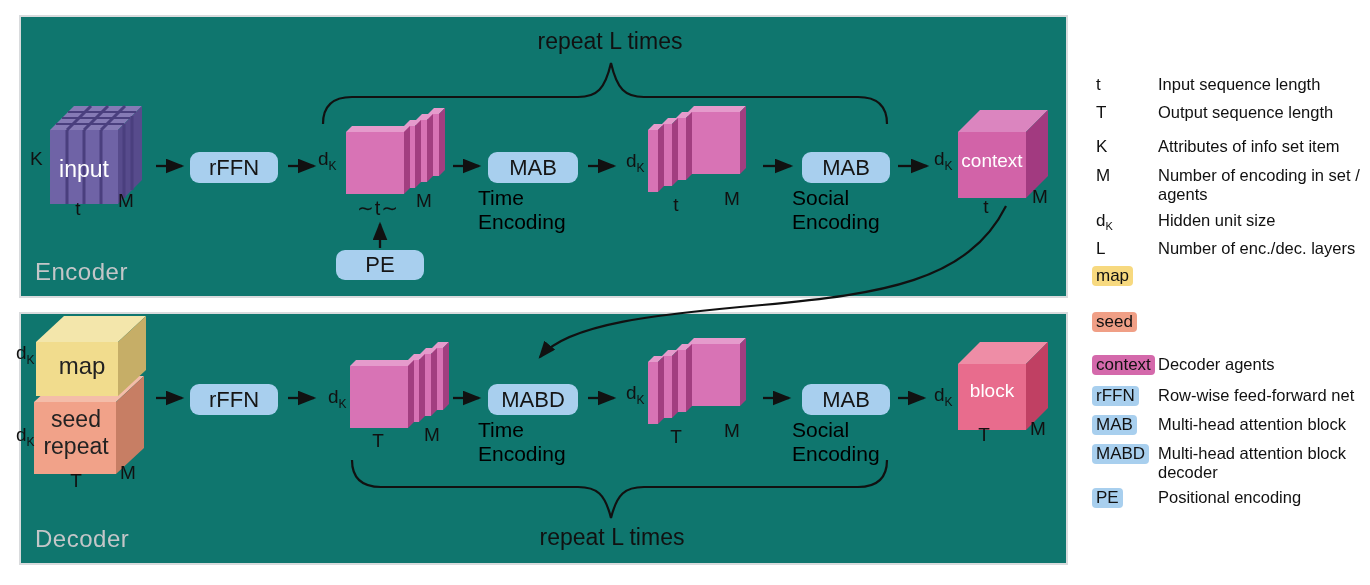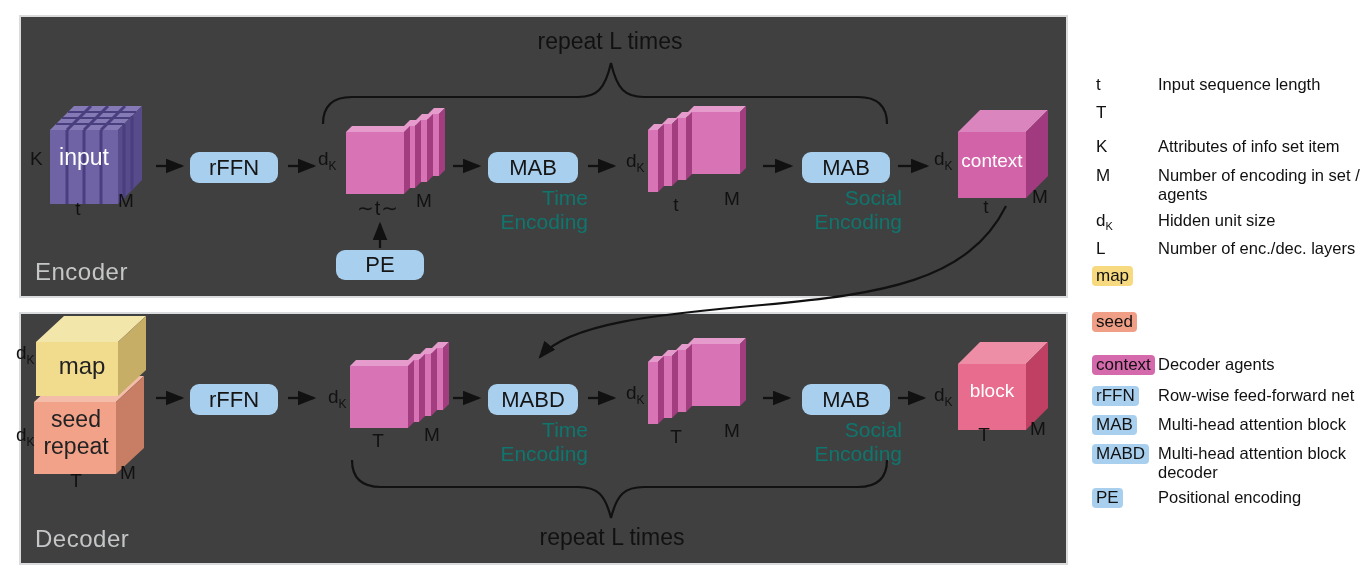--- a/index.html
+++ b/index.html
@@ -1,26 +1,26 @@
 <!DOCTYPE html>
 <html><head>
 <meta charset="utf-8">
 <style>
   * { margin:0; padding:0; box-sizing:border-box; }
   html,body { background:#ffffff; }
   body { font-family:"Liberation Sans","DejaVu Sans",sans-serif; color:#1a1a1a; }
   #stage { position:relative; width:1370px; height:585px; background:#fff; overflow:hidden; }
 
-  .panel { position:absolute; border:2px solid #d9dbdd; background:#404040; }
+  .panel { position:absolute; border:2px solid #d9dbdd; background:#0f766e; }
   #encoder-box { left:19px; top:15px;  width:1049px; height:283px; }
   #decoder-box { left:19px; top:312px; width:1049px; height:253px; }
   .panel-label { position:absolute; font-size:24px; color:#c4c6c8; letter-spacing:0.5px; }
   .blk { position:absolute; background:#a8cfee; border-radius:9px; font-size:22px;
          display:flex; align-items:center; justify-content:center; color:#151515; }
-  .caption { position:absolute; text-align:right; font-size:21px; line-height:24px; color:#0f766e; }
+  .caption { position:absolute; text-align:left; font-size:21px; line-height:24px; color:#000000; }
   .caption span { display:block; }
   .repeat-label { position:absolute; font-size:23px; text-align:center; color:#111; }
 
   .dim { position:absolute; font-size:19px; color:#111; }
   .dim-c { text-align:center; }
   .dk sub { font-size:12px; }
   .wavy { position:absolute; font-size:20px; text-align:center; color:#111; letter-spacing:1px; }
 
   .cube-text { position:absolute; color:#fff; text-align:center; }
   .cube-text-dark { position:absolute; color:#222; text-align:center; }
@@ -77,21 +77,21 @@
       <line x1="78" y1="28" x2="78" y2="102"></line>
         <line x1="86" y1="20" x2="86" y2="94"></line>
     </g>
     <g class="itex" stroke-width="2">
       <line x1="10" y1="28" x2="78" y2="28"></line>
         <line x1="16" y1="22" x2="84" y2="22"></line>
         <line x1="22" y1="16" x2="90" y2="16"></line>
     </g>
   </svg>
   <span class="dim" style="left:30px; top:148px;">K</span>
-  <span class="cube-text" style="left:50px; top:144px; width:68px; font-size:23px;">input</span>
+  <span class="cube-text" style="left:50px; top:156px; width:68px; font-size:23px;">input</span>
   <span class="dim dim-c" style="left:68px; top:198px; width:20px;">t</span>
   <span class="dim" style="left:118px; top:190px;">M</span>
 
   <div class="blk" style="left:190px; top:152px; width:88px; height:31px;">rFFN</div>
 
   <svg class="shape" style="left:344px; top:106px;" width="106" height="96" viewBox="0 0 106 96">
     <g>
         <polygon class="pt" points="84,8 90,2 101,2 95,8"></polygon>
         <polygon class="ps" points="95,8 101,2 101,64 95,70"></polygon>
         <polygon class="pf" points="84,8 95,8 95,70 84,70"></polygon>
@@ -293,20 +293,21 @@
     </g>
   </svg>
 
   <div id="legend">
       <div class="legend-row" style="top: 75px;">
         <span class="legend-sym"><span>t</span></span>
         <span class="legend-desc">Input sequence length</span>
       </div>
       <div class="legend-row" style="top: 103px;">
         <span class="legend-sym"><span>T</span></span>
+        <span class="legend-desc">Output sequence length</span>
       </div>
       <div class="legend-row" style="top: 137px;">
         <span class="legend-sym"><span>K</span></span>
         <span class="legend-desc">Attributes of info set item</span>
       </div>
       <div class="legend-row" style="top: 166px;">
         <span class="legend-sym"><span>M</span></span>
         <span class="legend-desc">Number of encoding in set /
 agents</span>
       </div>

